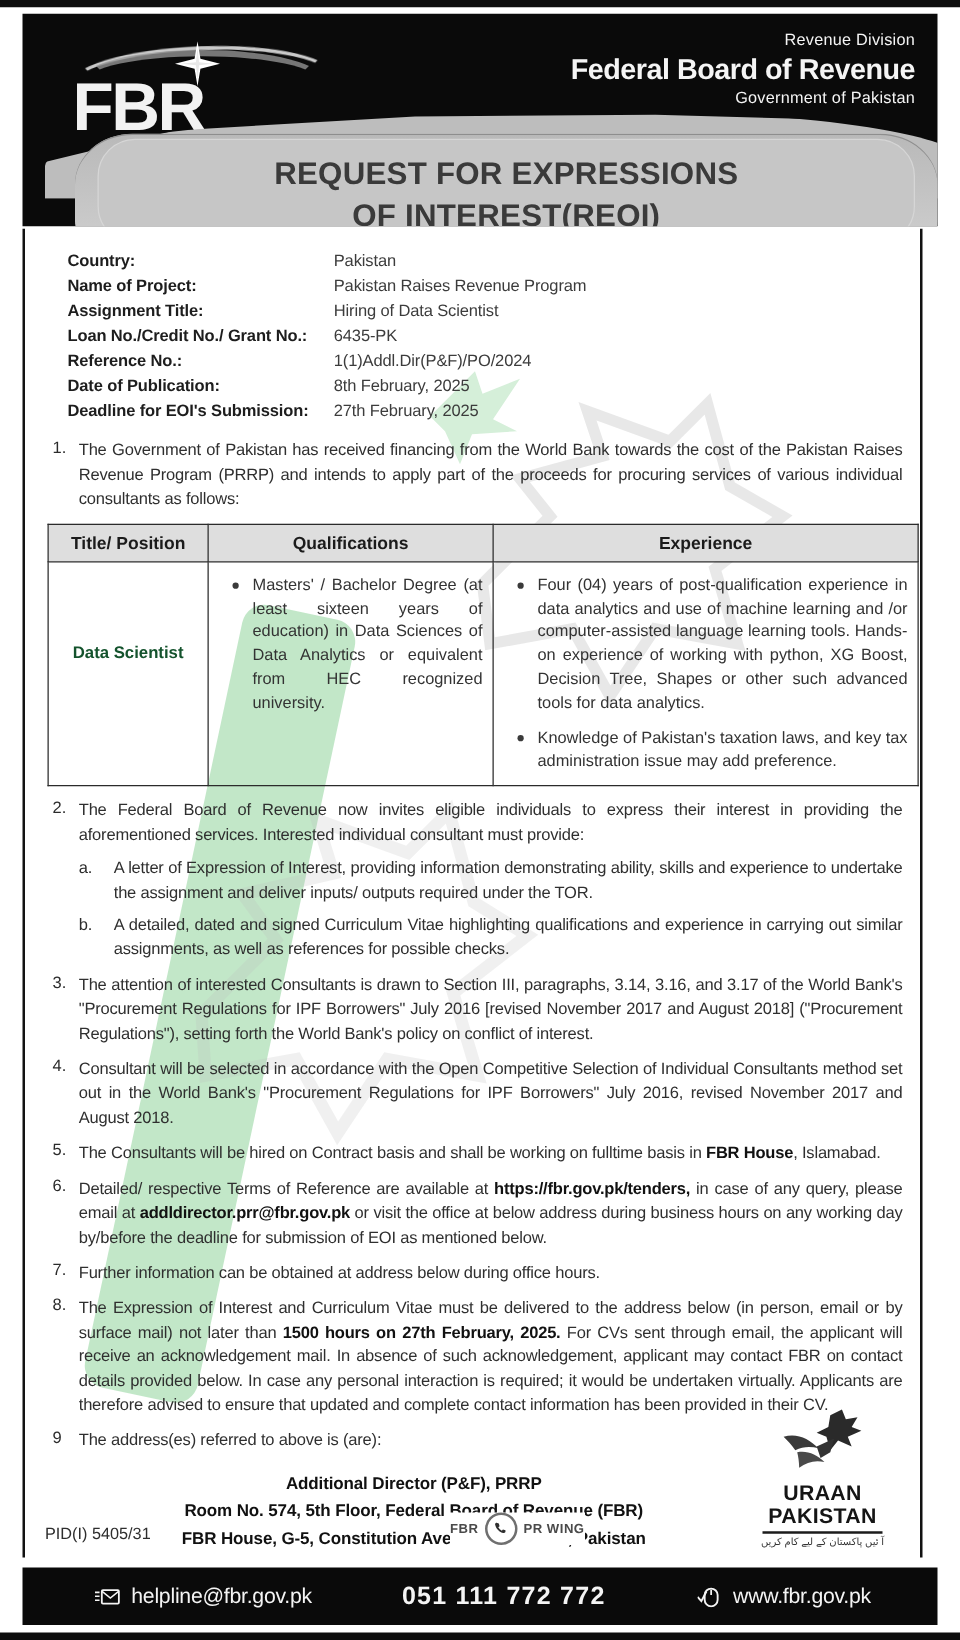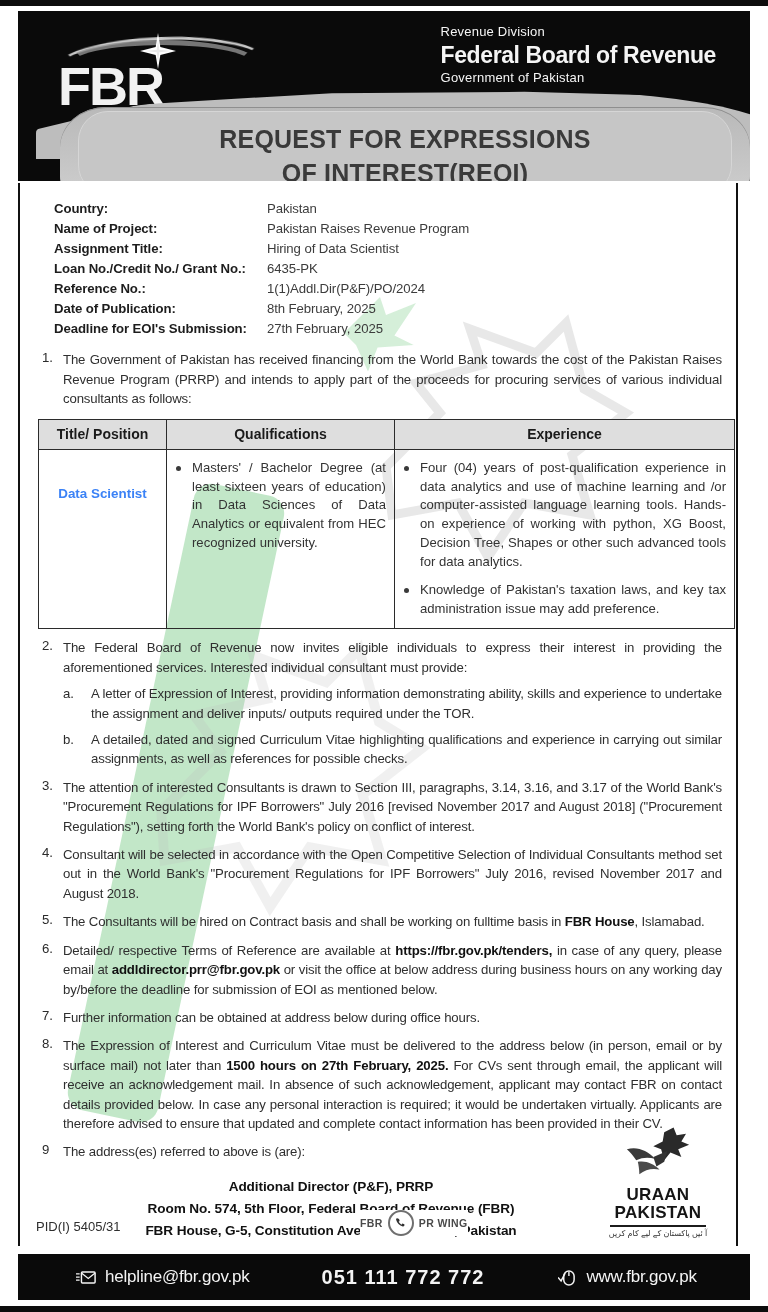--- a/index.html
+++ b/index.html
@@ -64,22 +64,22 @@
   .logo-text {
     position: absolute; left: 4px; top: 28px;
     font-size: 54px; font-weight: 700;
     letter-spacing: -2px;
     color: #f2f2f2;
     font-family: "Liberation Sans", sans-serif;
     line-height: 1;
     -webkit-text-stroke: 0px;
   }
   .hdr-right {
-    position: absolute; right: 34px; top: 12px;
-    color: #f5f5f5;
+    position: absolute; right: 18px; top: 12px;
+    text-align: right; color: #f5f5f5;
   }
   .hdr-r1 { font-size: 13px; letter-spacing: .2px; line-height: 1.35; }
   .hdr-r2 { font-size: 23px; font-weight: 700; letter-spacing: -.4px; line-height: 1.25; }
   .hdr-r3 { font-size: 13px; letter-spacing: .2px; line-height: 1.35; }
 
   
   .banner {
     position: absolute; left: 42px; top: 96px;
     width: 690px; height: 92px;
     background: linear-gradient(180deg,#b9b9b9 0%, #c2c2c2 45%, #cfcfcf 100%);
@@ -181,24 +181,24 @@
   table.jobs th, table.jobs td { border: 1px solid #2b2b2b; vertical-align: top; }
   table.jobs thead th {
     background: #dedede; text-align: center;
     font-size: 14px; font-weight: 700; color: #1b1b1b;
     padding: 6px 4px 7px;
   }
   .col-title { width: 128px; }
   .col-qual  { width: 228px; }
   .col-exp   { width: 340px; }
   td.pos {
-    text-align: center; font-weight: 700; font-size: 13.4px; color: #3b82f6;
-    padding-top: 36px;
-  }
-  td.cellist { padding: 9px 8px 10px 6px; }
+    text-align: center; font-weight: 700; font-size: 13.4px; color: #14532d;
+    padding-top: 64px;
+  }
+  td.cellist { padding: 9px 8px 10px 16px; }
   ul.bl { list-style: none; margin: 0; padding: 0; }
   ul.bl li { position: relative; padding-left: 19px; margin-bottom: 9px;
              font-size: 13.1px; line-height: 1.44; color: #333; text-align: justify; }
   ul.bl li:last-child { margin-bottom: 0; }
   ul.bl li::before {
     content: ""; position: absolute; left: 3px; top: 7px;
     width: 5px; height: 5px; border-radius: 50%; background: #3a3a3a;
   }
 
   

